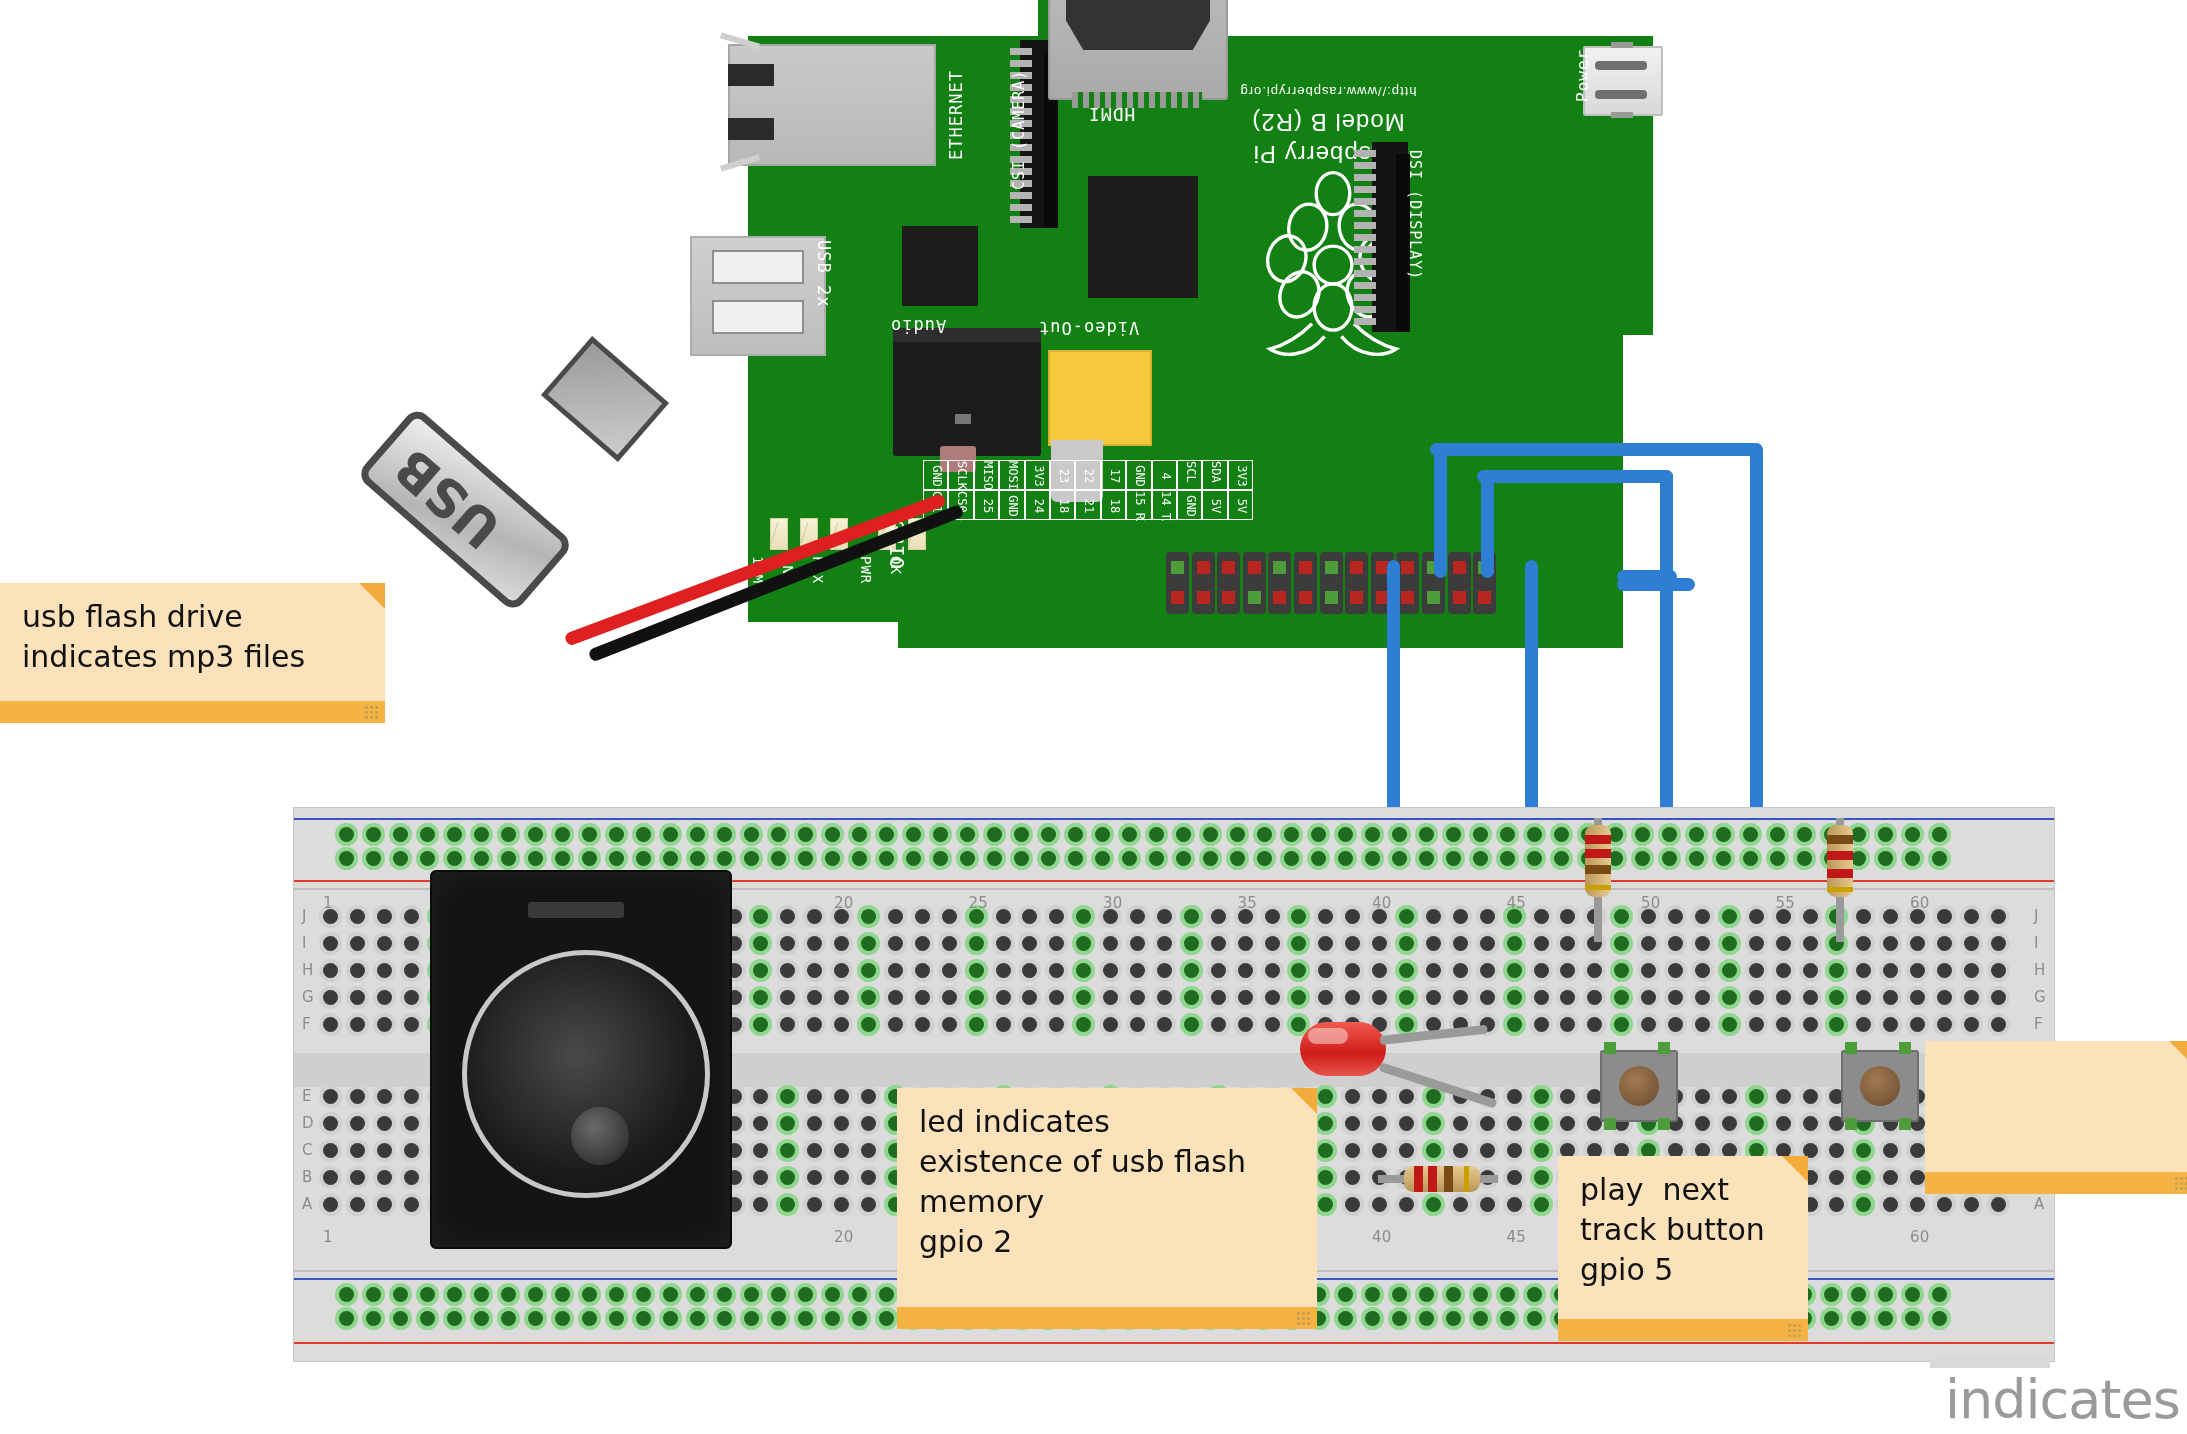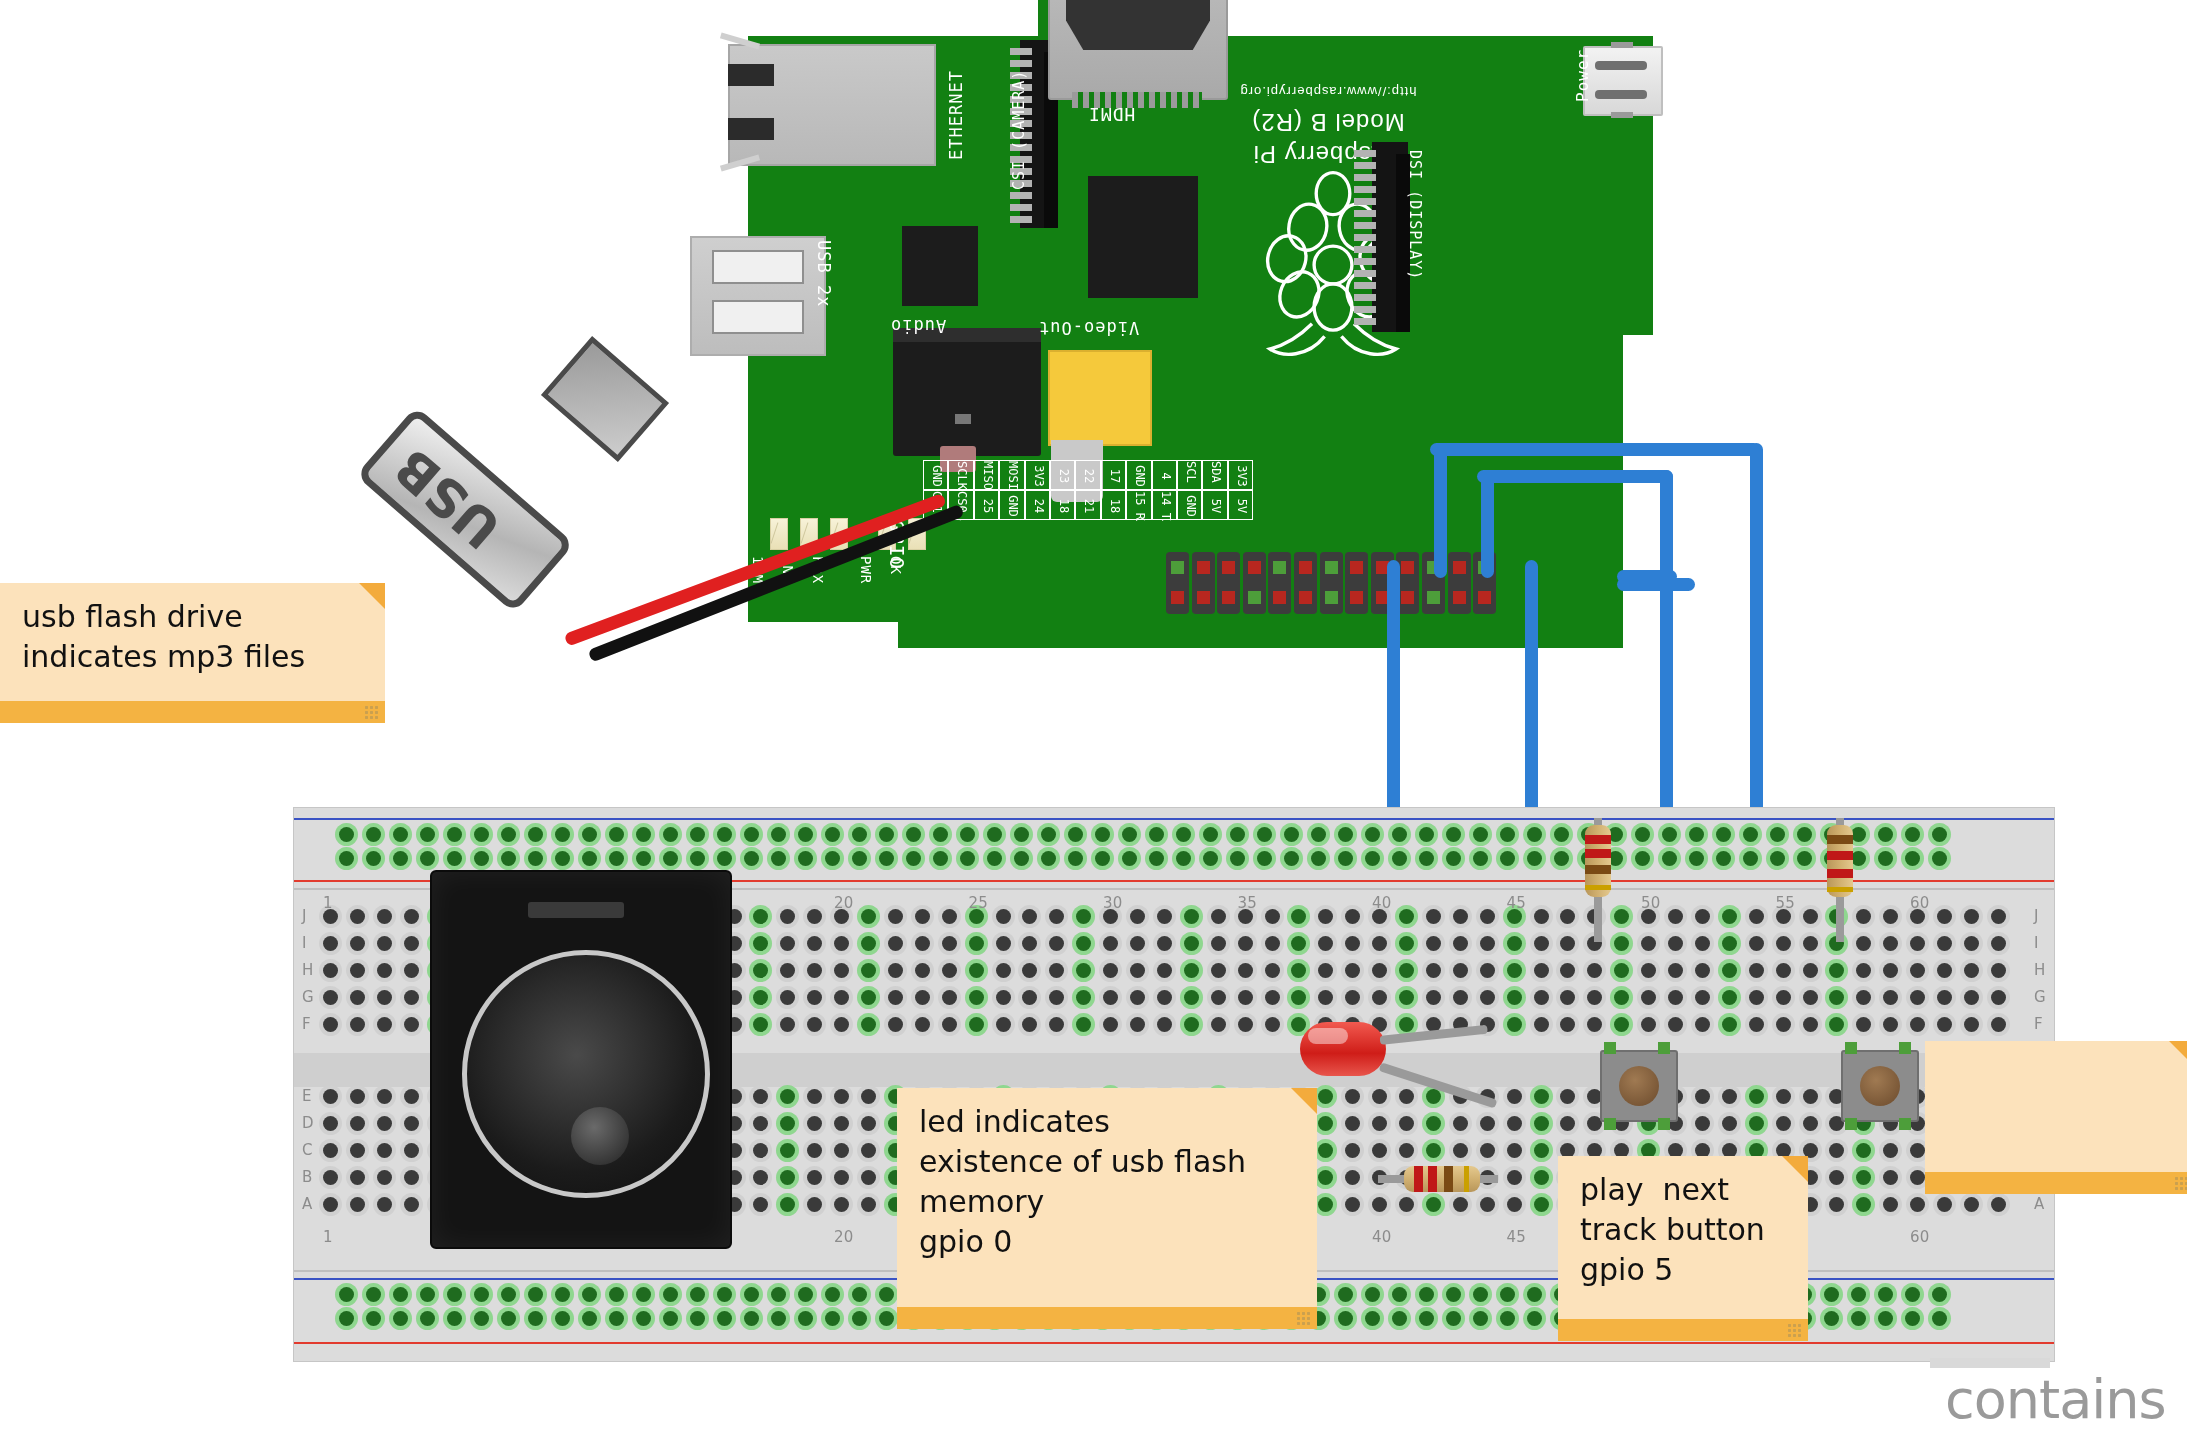--- a/index.html
+++ b/index.html
@@ -3220,21 +3220,21 @@
     <div class="note-foot">
       <div class="note-dots"></div>
     </div>
   </div>
 
   <div class="note" style="left:897px;top:1088px;width:420px;height:241px;">
     <div class="note-fold"></div>
     <div class="note-txt">led indicates
 existence of usb flash
 memory
-gpio 0</div>
+gpio 2</div>
     <div class="note-foot">
       <div class="note-dots"></div>
     </div>
   </div>
 
   <div class="note" style="left:1558px;top:1156px;width:250px;height:185px;">
     <div class="note-fold"></div>
     <div class="note-txt">play  next
 track button
 gpio 5</div>
@@ -3244,15 +3244,15 @@
   </div>
 
   <div class="note" style="left:1925px;top:1041px;width:270px;height:153px;">
     <div class="note-fold"></div>
     <div class="note-foot">
       <div class="note-dots"></div>
     </div>
   </div>
 
   <div class="frit-bar"></div>
-  <div class="fritzing">contains</div>
+  <div class="fritzing">indicates</div>
 
 </div>
 
 </body></html>

